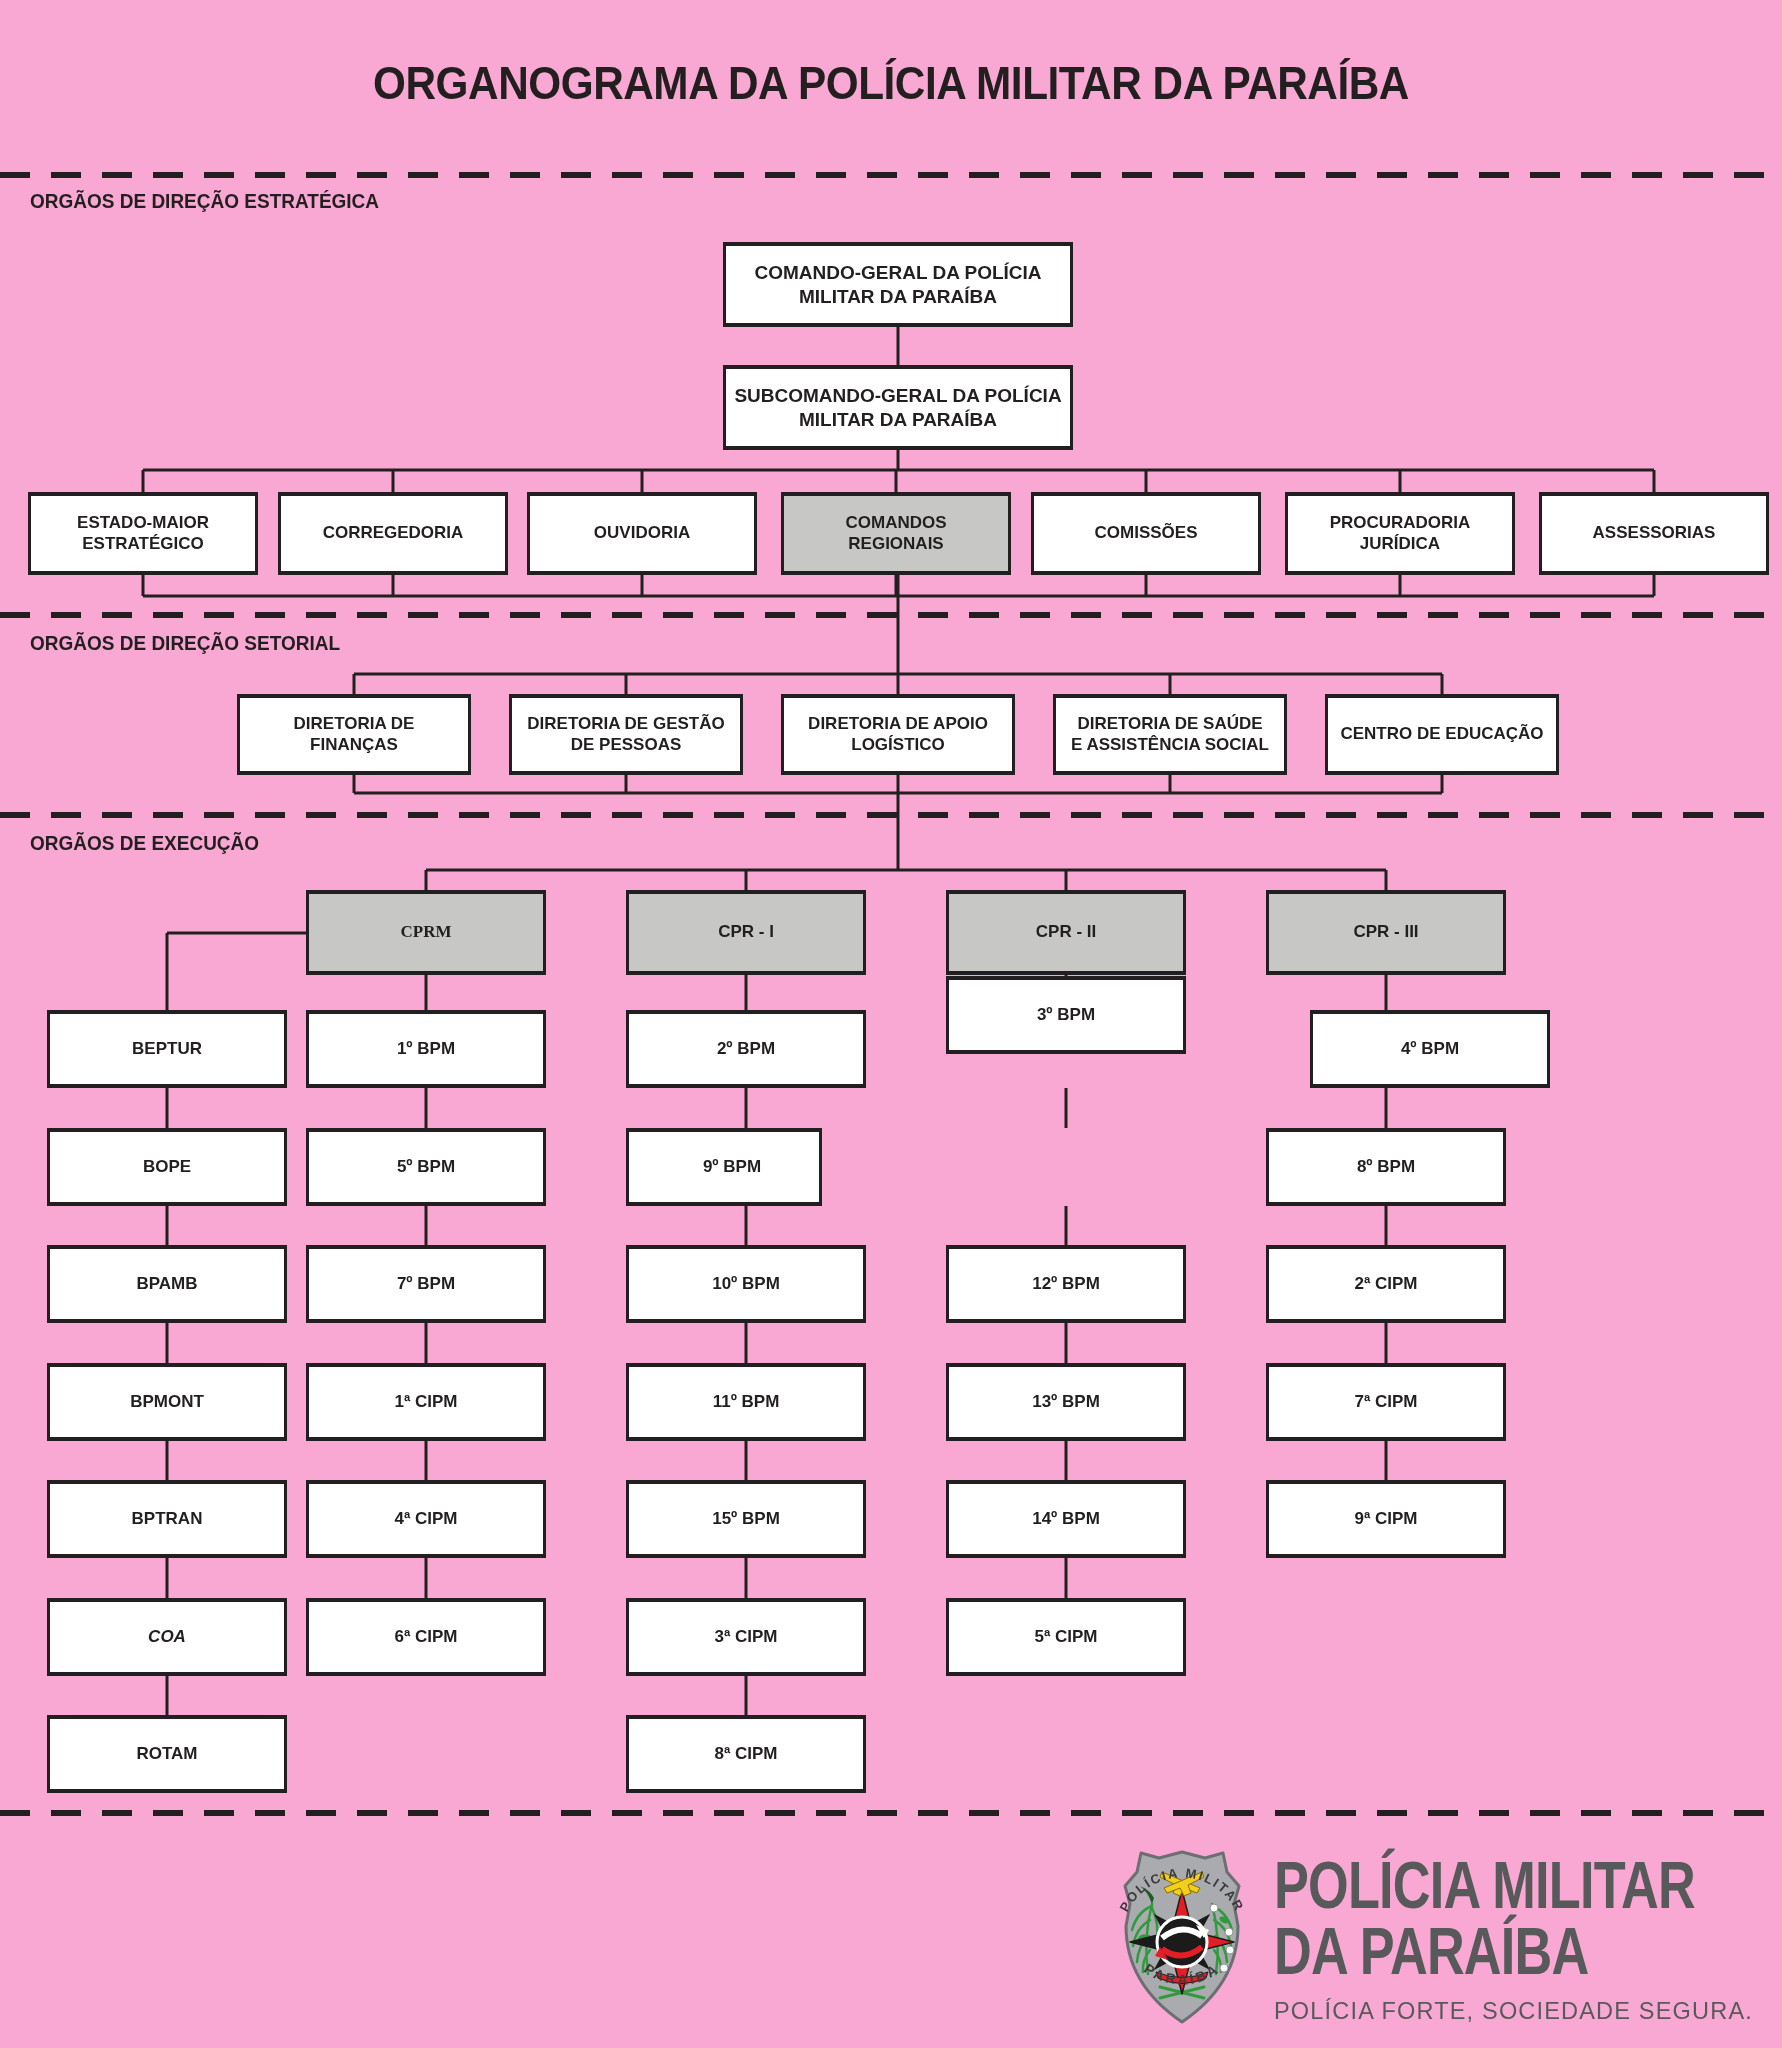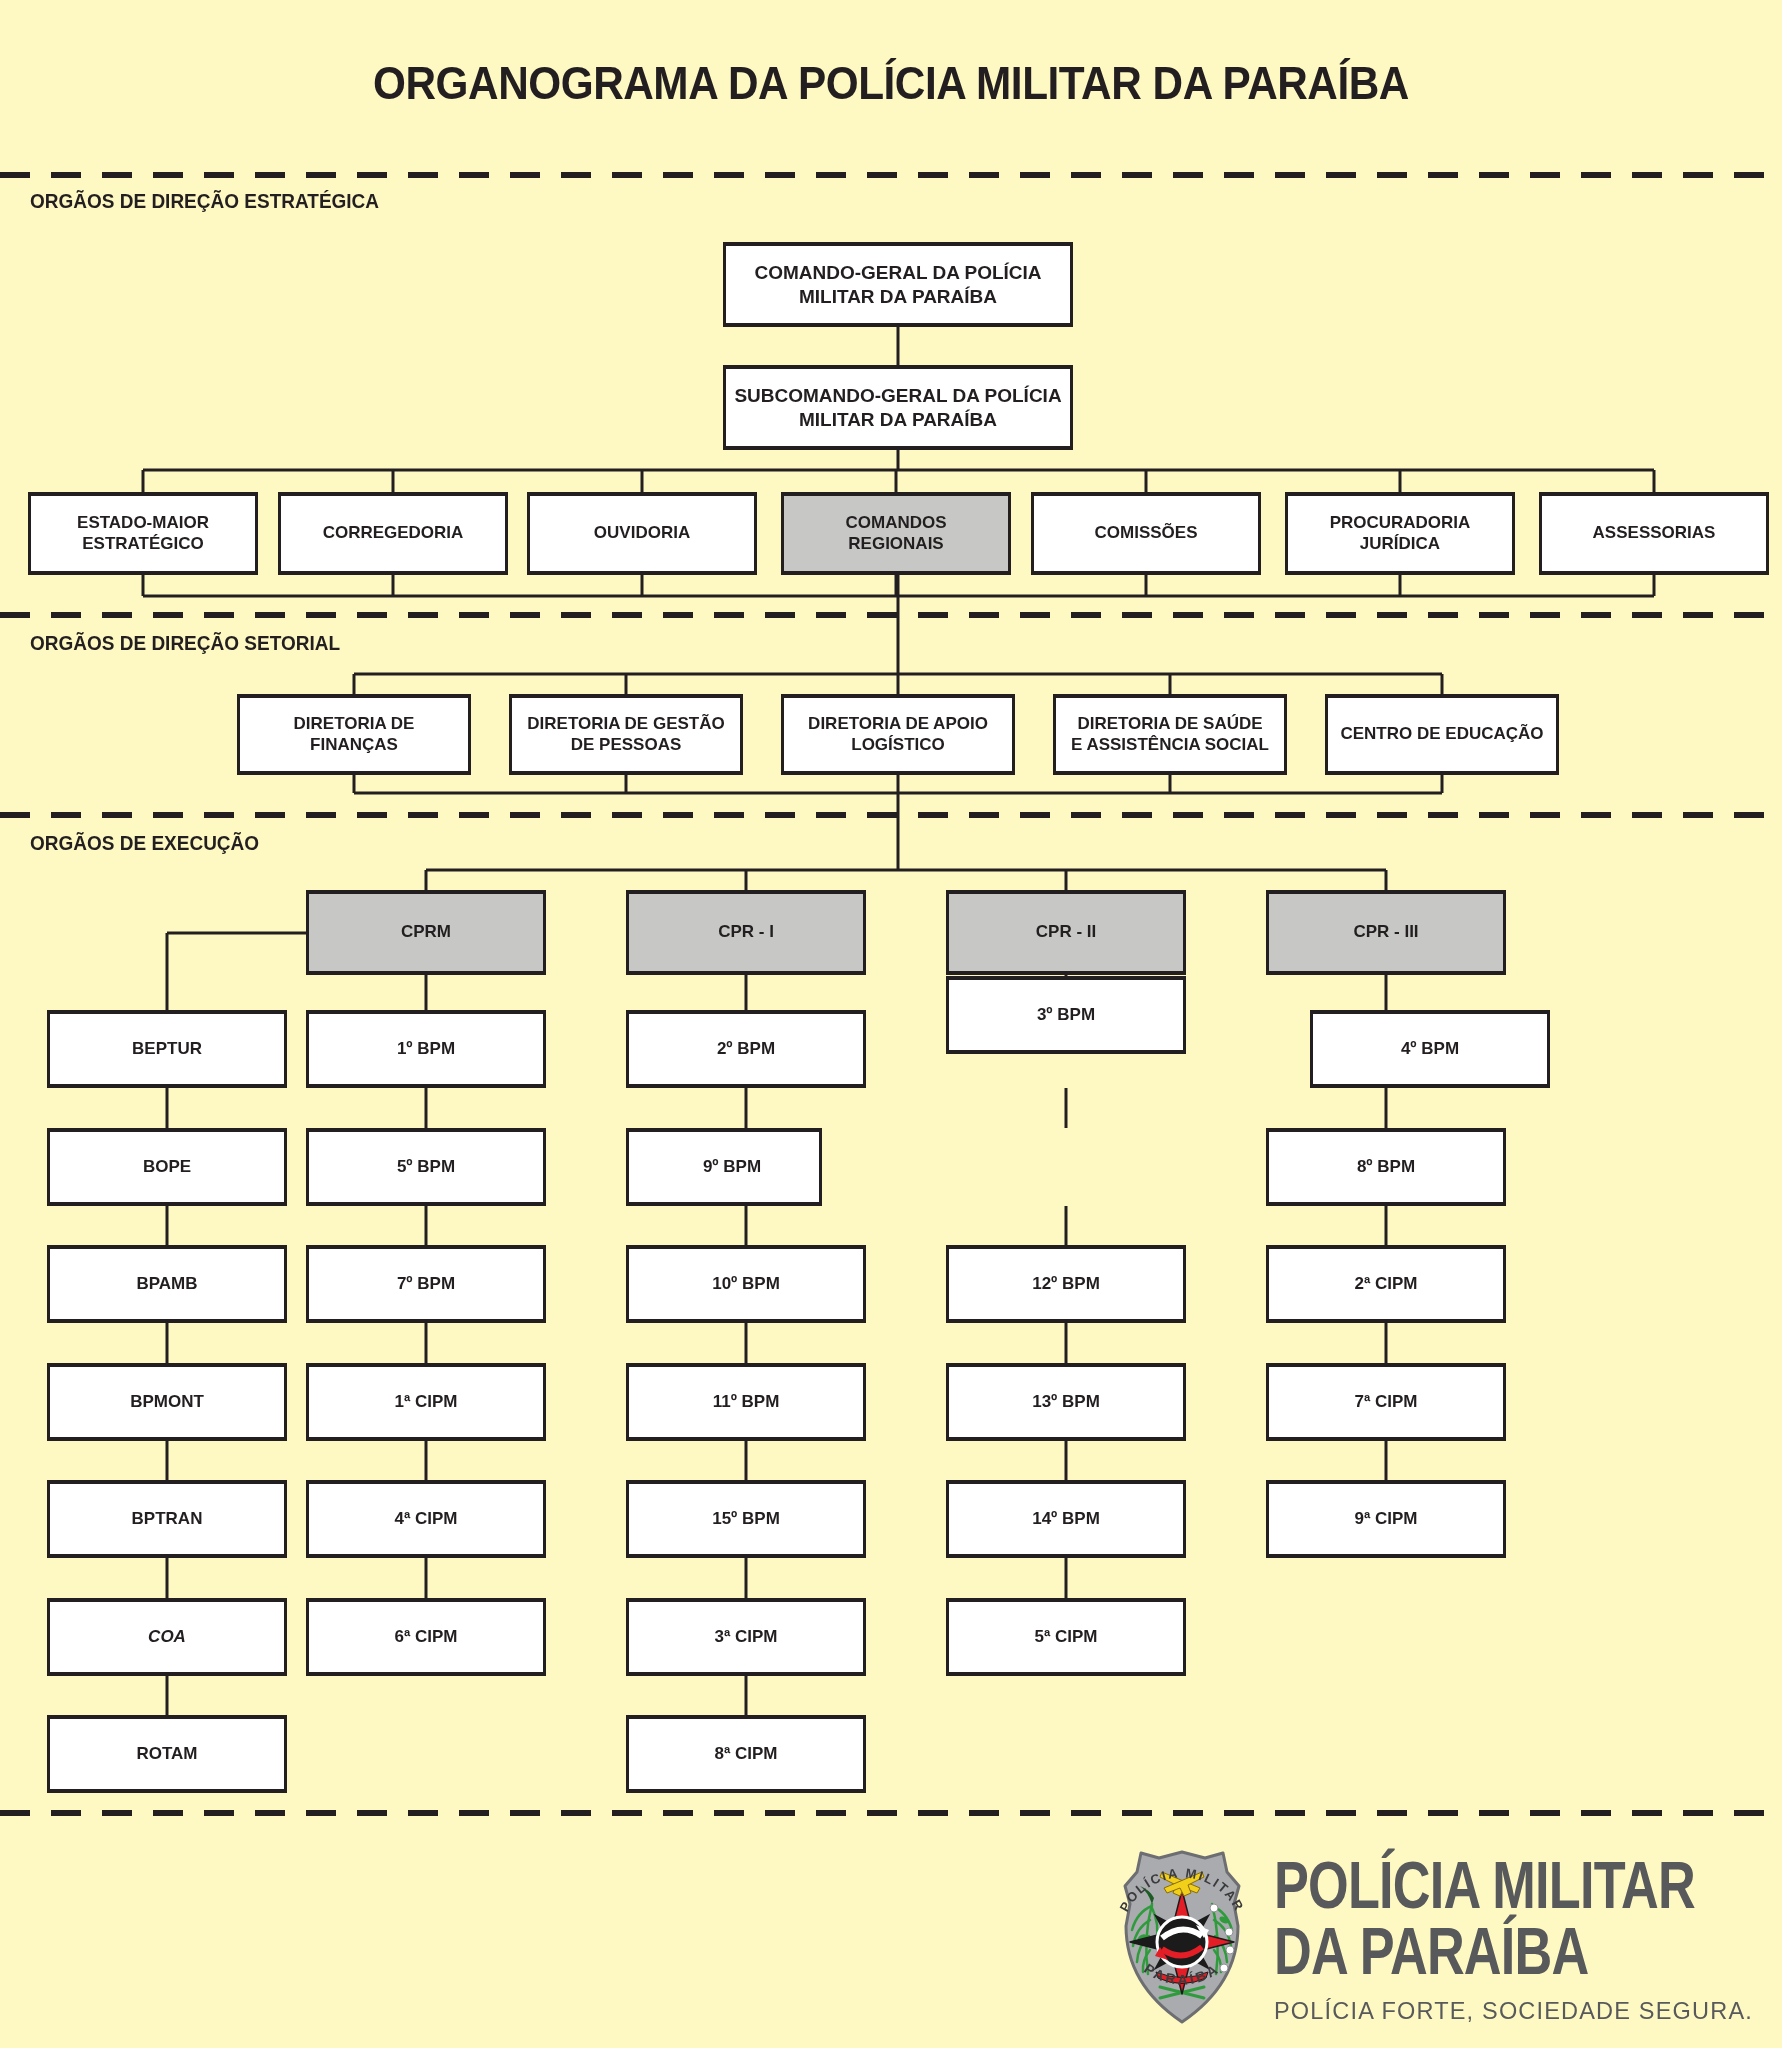--- a/index.html
+++ b/index.html
@@ -2,21 +2,21 @@
 <html style="--line: #231f20; --hl: #c7c8c6; --brand: #58595b;"><head>
 <meta charset="utf-8">
 <style>
   :root{
     --line:#231f20;
     --hl:#c7c8c6;
     --brand:#58595b;
   }
   html,body{margin:0;padding:0;background:#fff;}
   body{font-family:"Liberation Sans",sans-serif;color:#231f20;}
-  #canvas{position:relative;width:1782px;height:2048px;background:#fef9c3;overflow:hidden;}
+  #canvas{position:relative;width:1782px;height:2048px;background:#f9a8d4;overflow:hidden;}
   #wires{position:absolute;left:0;top:0;z-index:0;}
   .title{position:absolute;left:0;right:0;top:56px;margin:0;text-align:center;
          font-size:46px;font-weight:bold;letter-spacing:-0.5px;transform:scaleX(0.92);}
   .dash{position:absolute;left:0;width:1782px;height:6px;
         background:repeating-linear-gradient(90deg,var(--line) 0 30px,transparent 30px 51px);}
   .slabel{position:absolute;font-size:20px;font-weight:bold;letter-spacing:0;
           transform:scaleX(0.95);transform-origin:left center;white-space:nowrap;z-index:2;}
   .box{position:absolute;z-index:2;box-sizing:border-box;background:#fff;
        border:3px solid var(--line);border-top-width:4px;border-bottom-width:4px;
        display:flex;align-items:center;justify-content:center;text-align:center;
@@ -211,21 +211,21 @@
     <div class="box" style="left: 1539px; top: 492px; width: 230px; height: 83px;">ASSESSORIAS</div>
     <div class="box" style="left: 237px; top: 694px; width: 234px; height: 81px;">DIRETORIA DE
 FINANÇAS</div>
     <div class="box" style="left: 509px; top: 694px; width: 234px; height: 81px;">DIRETORIA DE GESTÃO
 DE PESSOAS</div>
     <div class="box" style="left: 781px; top: 694px; width: 234px; height: 81px;">DIRETORIA DE APOIO
 LOGÍSTICO</div>
     <div class="box" style="left: 1053px; top: 694px; width: 234px; height: 81px;">DIRETORIA DE SAÚDE
 E ASSISTÊNCIA SOCIAL</div>
     <div class="box" style="left: 1325px; top: 694px; width: 234px; height: 81px;">CENTRO DE EDUCAÇÃO</div>
-    <div class="box gray" style="left: 306px; top: 890px; width: 240px; height: 85px;">CPRM</div>
+    <div class="box gray" style="left: 306px; top: 890px; width: 240px; height: 85px; font-family: Liberation Serif, serif;">CPRM</div>
     <div class="box" style="left: 306px; top: 1010px; width: 240px; height: 78px;">1º BPM</div>
     <div class="box" style="left: 306px; top: 1128px; width: 240px; height: 78px;">5º BPM</div>
     <div class="box" style="left: 306px; top: 1245px; width: 240px; height: 78px;">7º BPM</div>
     <div class="box" style="left: 306px; top: 1363px; width: 240px; height: 78px;">1ª CIPM</div>
     <div class="box" style="left: 306px; top: 1480px; width: 240px; height: 78px;">4ª CIPM</div>
     <div class="box" style="left: 306px; top: 1598px; width: 240px; height: 78px;">6ª CIPM</div>
     <div class="box gray" style="left: 626px; top: 890px; width: 240px; height: 85px;">CPR - I</div>
     <div class="box" style="left: 626px; top: 1010px; width: 240px; height: 78px;">2º BPM</div>
     <div class="box" style="left: 626px; top: 1128px; width: 196px; height: 78px; padding-left: 21px;">9º BPM</div>
     <div class="box" style="left: 626px; top: 1245px; width: 240px; height: 78px;">10º BPM</div>

